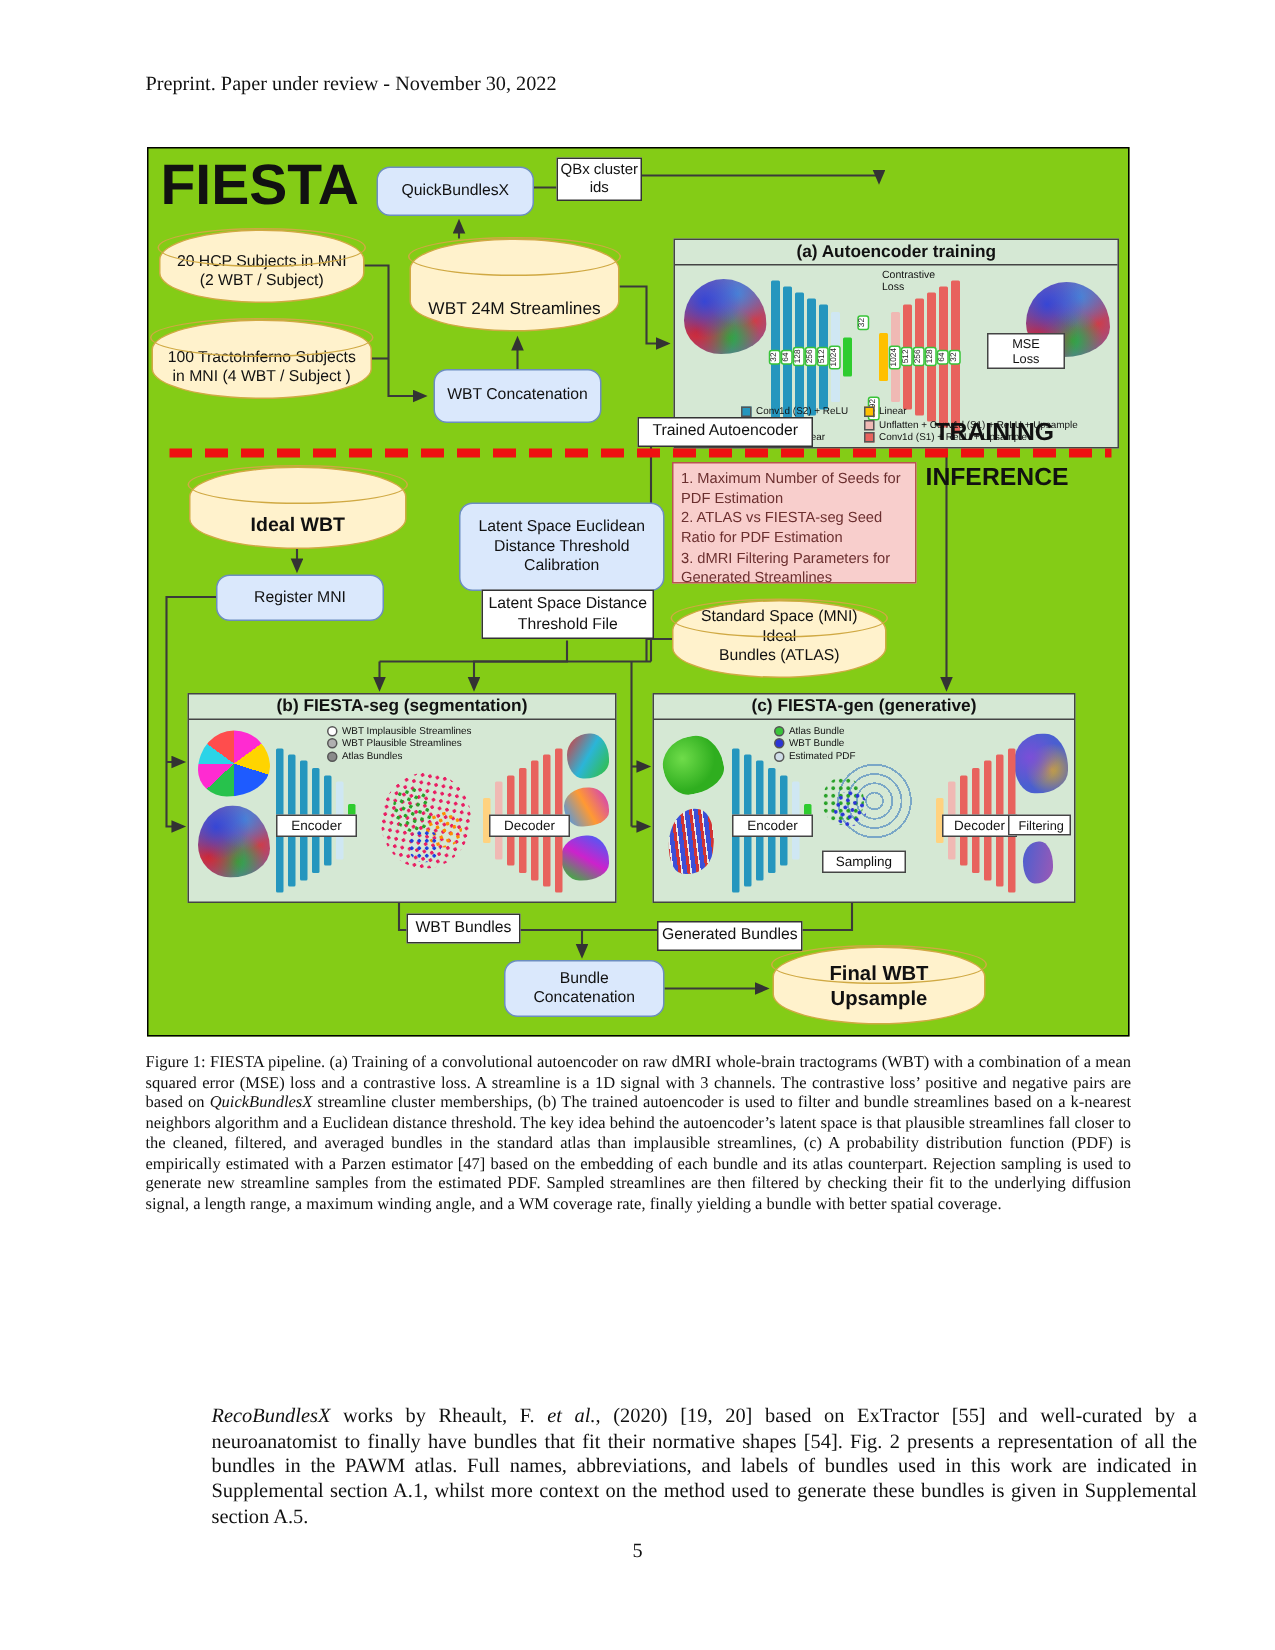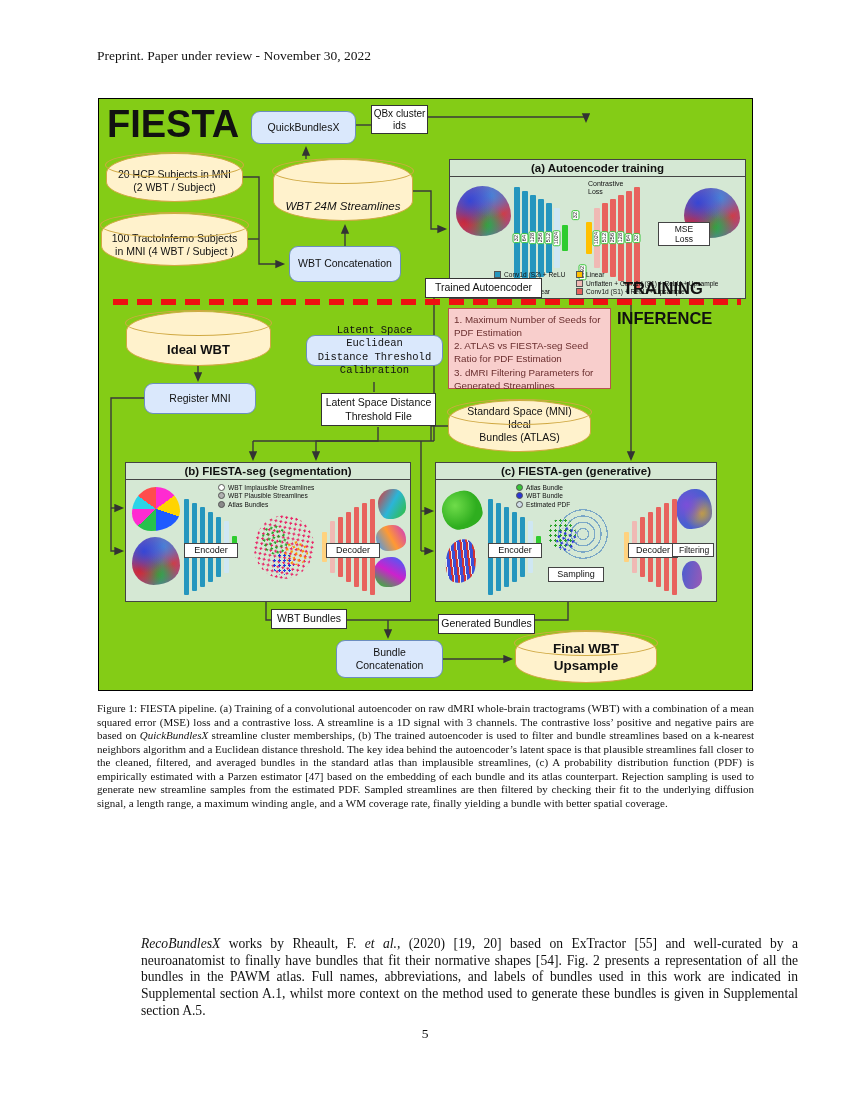--- a/index.html
+++ b/index.html
@@ -134,21 +134,21 @@
 
     <div class="logo">FIESTA</div>
 
     <div class="cyl" style="left:7px;top:54px;width:137px;height:49px;">20 HCP Subjects in MNI
 (2 WBT / Subject)</div>
     <div class="cyl" style="left:2px;top:114px;width:147px;height:53px;">100 TractoInferno Subjects
 in MNI (4 WBT / Subject )</div>
     <div class="node bbox" style="left:152px;top:12px;width:105px;height:33px;">QuickBundlesX</div>
     <div class="node wbox" style="left:272px;top:6px;width:57px;height:29px;font-size:10px;line-height:1.15;">QBx cluster
 ids</div>
-    <div class="cyl" style="left:174px;top:60px;width:140px;height:62px;font-size:11.5px;font-style:italic;">WBT 24M Streamlines</div>
+    <div class="cyl" style="left:174px;top:60px;width:140px;height:62px;font-size:11.5px;">WBT 24M Streamlines</div>
     <div class="node bbox" style="left:190px;top:147px;width:112px;height:36px;">WBT Concatenation</div>
 
     <div class="panel" style="left:350px;top:24px;width:297px;height:140px;margin-top:36px;">
       <div class="ph">(a) Autoencoder training</div>
       <div class="brain" style="left:6px;top:26px;width:55px;height:50px;"></div>
       <div class="brain" style="left:234px;top:28px;width:56px;height:50px;"></div>
       <div class="bars" style="left:64px;top:20px;height:116px;">
           <div class="bar" style="background: rgb(37, 150, 190); height: 102px;">
             <span class="pill">32</span>
           </div>
@@ -225,21 +225,21 @@
         </div>
     </div>
 
     <div class="node wbox" style="left:326px;top:179px;width:117px;height:20px;font-size:10.5px;">Trained Autoencoder</div>
     <div class="bigword" style="left:524px;top:180px;">TRAINING</div>
     <div class="dash"></div>
     <div class="bigword" style="left:518px;top:210px;">INFERENCE</div>
 
     <div class="cyl" style="left:27px;top:212px;width:145px;height:55px;font-size:13px;font-weight:bold;">Ideal WBT</div>
     <div class="node bbox" style="left:45px;top:284px;width:112px;height:31px;">Register MNI</div>
-    <div class="node bbox" style="left:207px;top:236px;width:137px;height:31px;font-family:Liberation Mono, monospace;">Latent Space Euclidean
+    <div class="node bbox" style="left:207px;top:236px;width:137px;height:59px;">Latent Space Euclidean
 Distance Threshold
 Calibration</div>
     <div class="node wbox" style="left:222px;top:294px;width:115px;height:33px;">Latent Space Distance
 Threshold File</div>
     <div class="node pinkbox" style="left:349px;top:209px;width:163px;height:81px;">1. Maximum Number of Seeds for
 PDF Estimation
 2. ATLAS vs FIESTA-seg Seed
 Ratio for PDF Estimation
 3. dMRI Filtering Parameters for
 Generated Streamlines</div>

